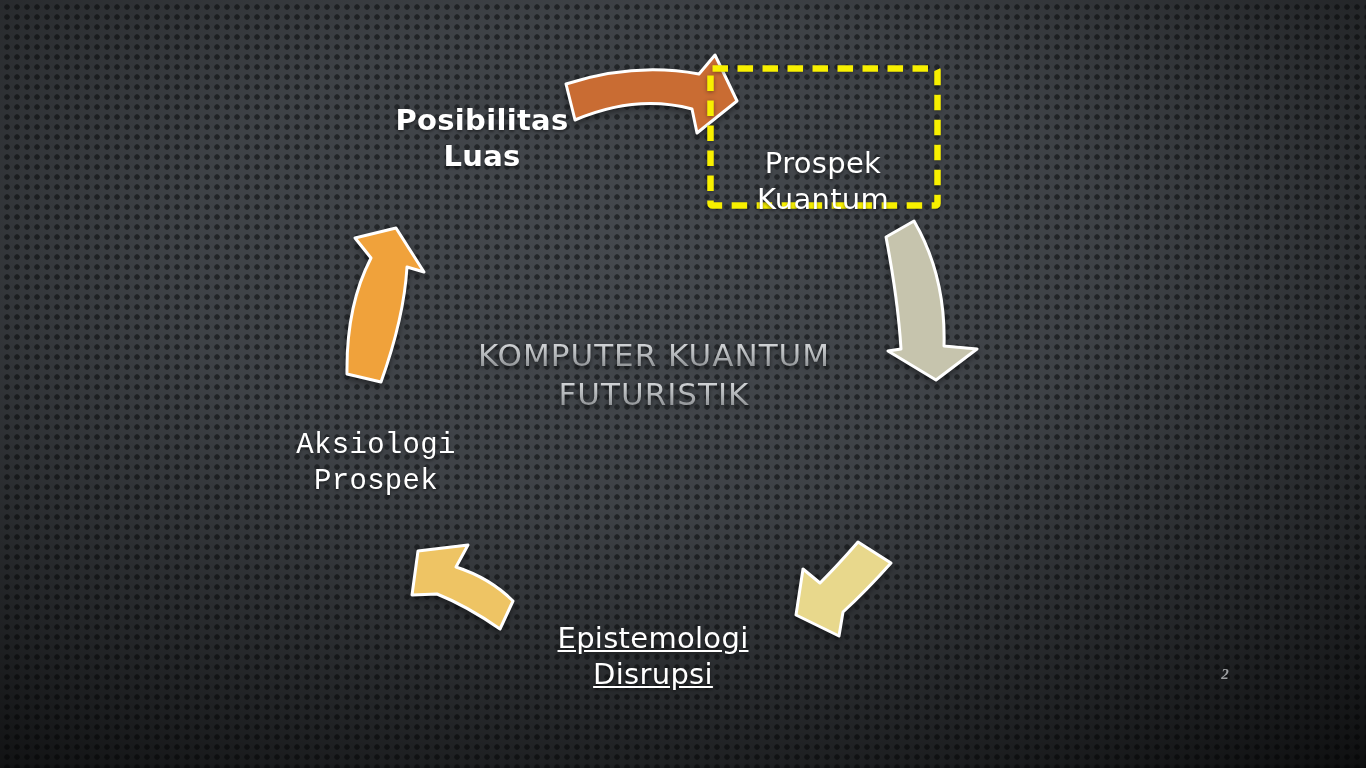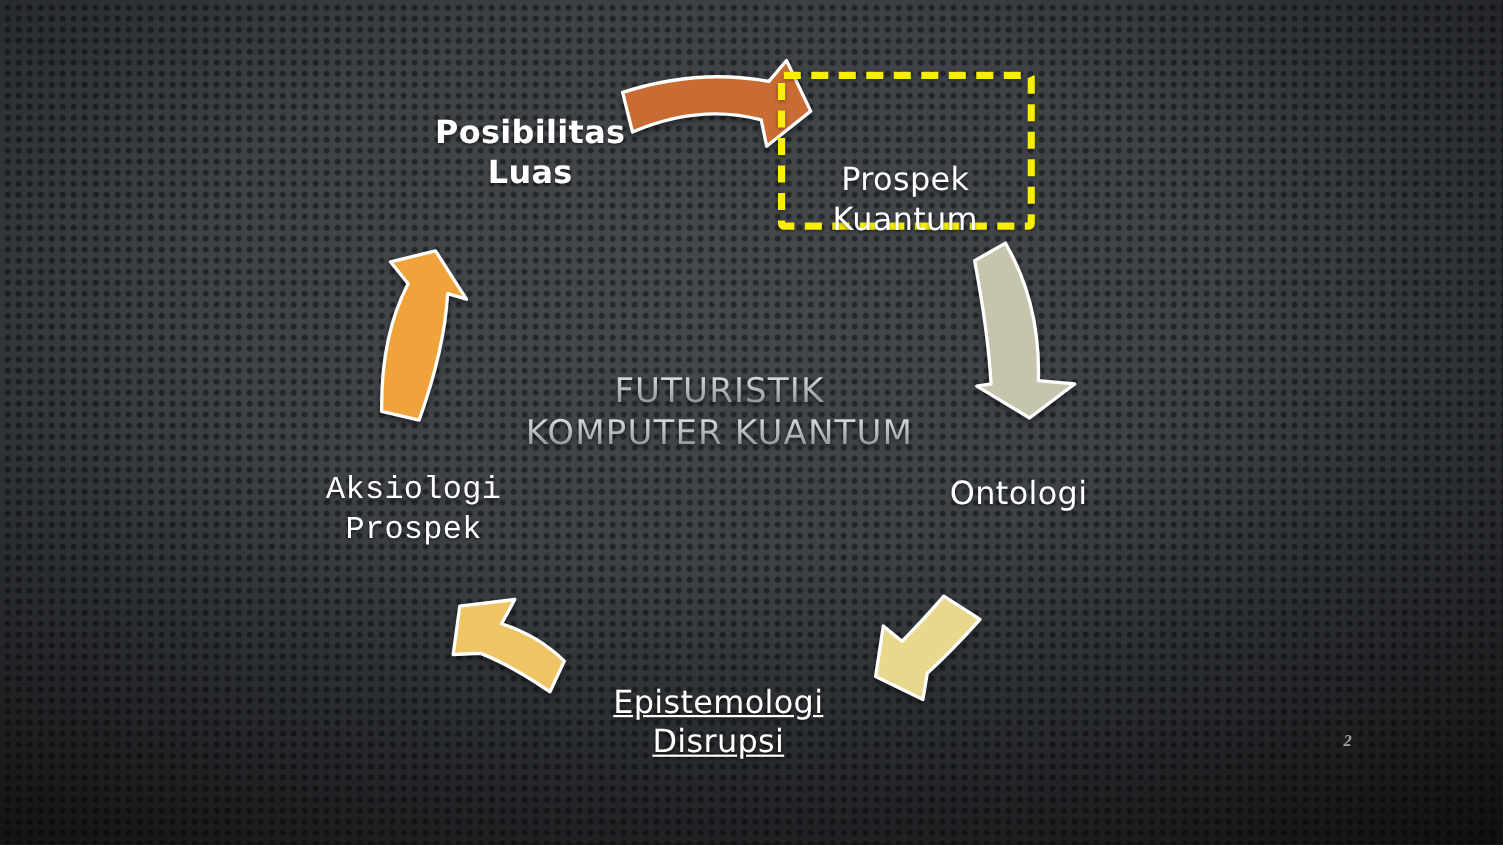--- a/index.html
+++ b/index.html
@@ -100,33 +100,32 @@
     <span>Posibilitas</span>
     <span>Luas</span>
   </div>
 
   <div class="node" style="left:673px; top:102px;margin-top:43px;">
     <span>Prospek</span>
     <span>Kuantum</span>
   </div>
 
   <div class="node" style="left:776px; top:430px;">
-    <span>Ontologi</span>
   </div>
 
   <div class="node" style="left:503px; top:620px;text-decoration:underline;">
     <span>Epistemologi</span>
     <span>Disrupsi</span>
   </div>
 
   <div class="node" style="left:226px; top:428px;font-family:Liberation Mono, monospace;">
     <span>Aksiologi</span>
     <span>Prospek</span>
   </div>
 
   <div class="center-title">
+    <span>KOMPUTER KUANTUM</span>
     <span>FUTURISTIK</span>
-    <span>KOMPUTER KUANTUM</span>
   </div>
 
   <div class="page-number">2</div>
 
 </div>
 
 </body></html>

